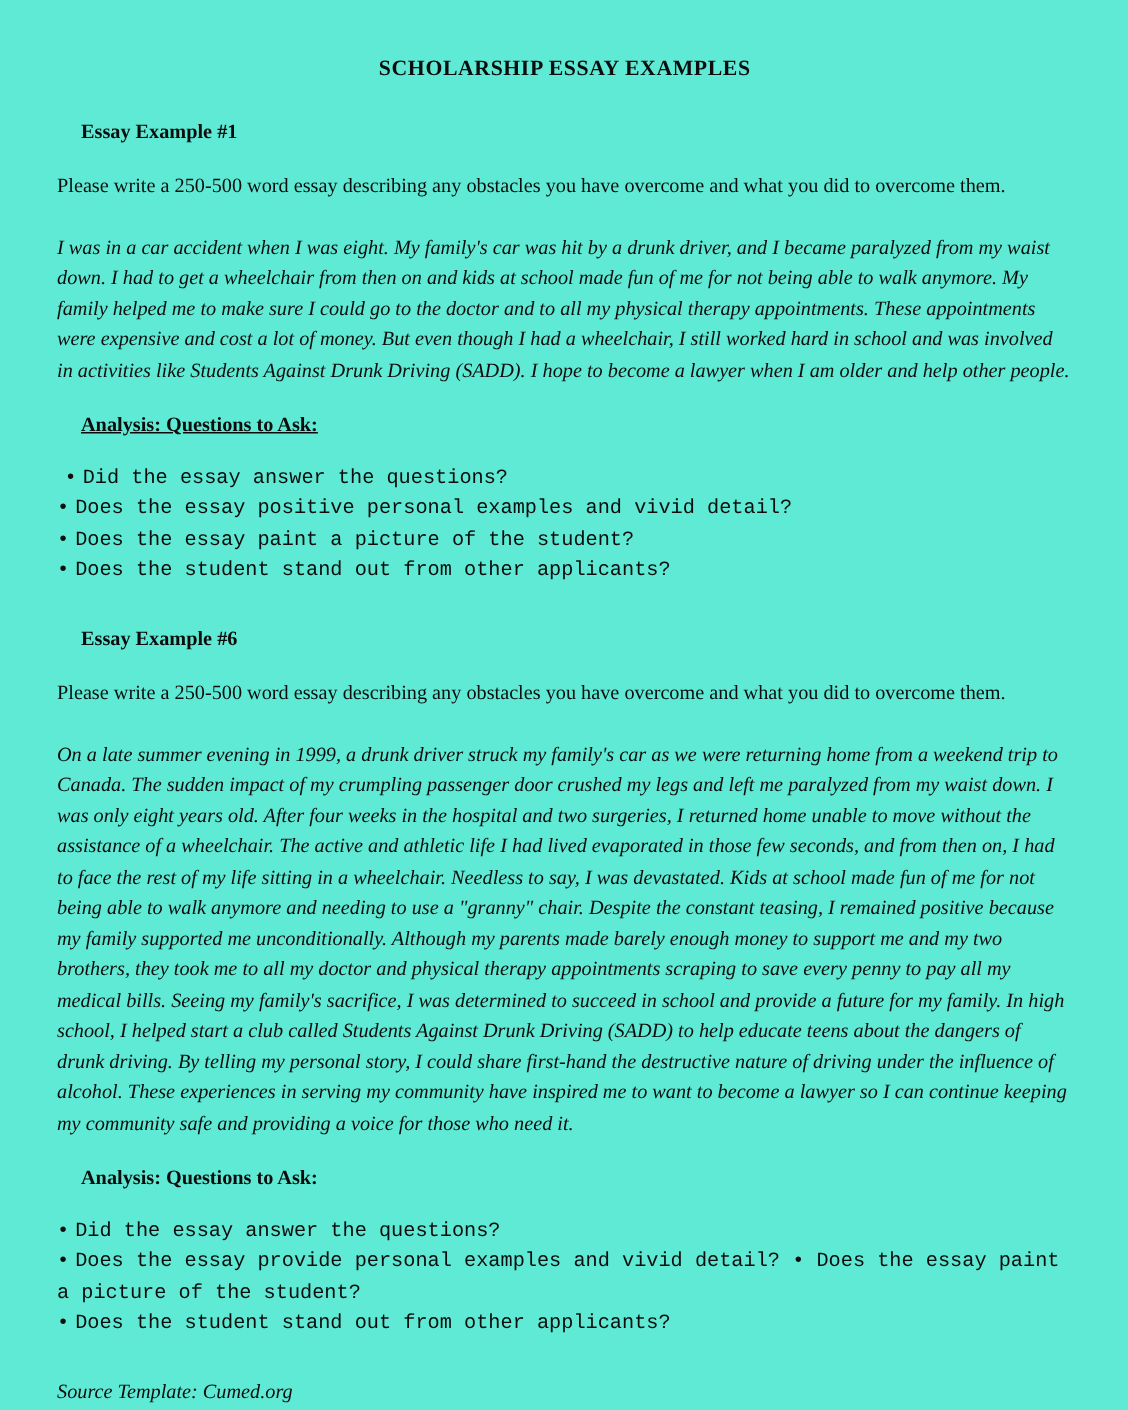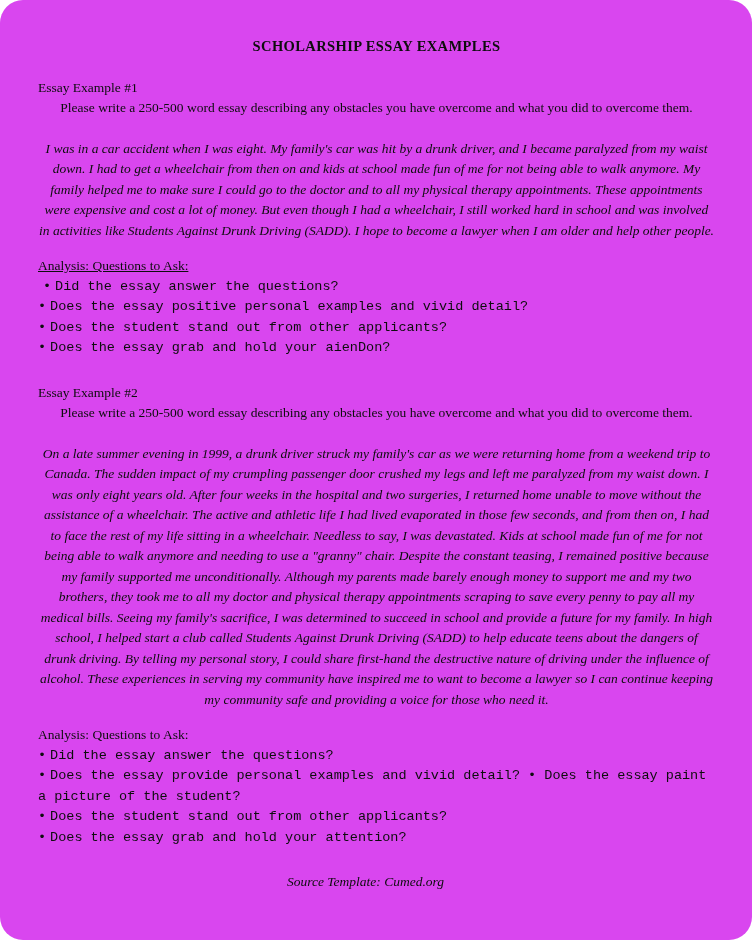--- a/index.html
+++ b/index.html
@@ -4,58 +4,56 @@
 <style>
   html, body {
     margin: 0;
     padding: 0;
     background: #ffffff;
   }
   .page {
     position: relative;
     width: 752px;
     height: 940px;
-    background: #d946ef;
+    background: #5eead4;
     box-sizing: border-box;
     padding: 36px 37px 0 38px;
     font-family: "Liberation Serif", serif;
     font-size: 13.5px;
     line-height: 20.5px;
     color: #0d0d0d;
     overflow: hidden;
-    border-radius: 23px;
   }
   .doc-title {
     text-align: center;
     font-weight: bold;
     font-size: 14.5px;
     letter-spacing: 0.4px;
     margin: 0 0 21px 0;
   }
   .section-heading {
-    font-weight: normal;
-    margin: 0;
+    font-weight: bold;
+    margin: 16px;
   }
   .section-heading.underlined { text-decoration: underline; }
   .prompt, .essay-body {
     margin: 0 0 20px 0;
-    text-align: center;
   }
   .essay-body { margin-bottom: 15px; font-style: italic; }
   .question-list {
     margin: 0 0 24px 0;
     font-family: Liberation Mono, monospace;
   }
   .question-item { white-space: normal; }
   .question-item .bullet { margin-right: 4px; }
   .question-item.indent-sm { padding-left: 5px; }
   .footer-note {
     margin-top: 17px;
     padding-right: 22px;
-    text-align: center;
+    text-align: left;
     font-style: italic;
   }
 </style>
 </head>
 <body>
 
 <div class="page">
 
   <h1 class="doc-title">SCHOLARSHIP ESSAY EXAMPLES</h1>
 
@@ -63,36 +61,35 @@
     <div class="section-heading">Essay Example #1</div>
     <div class="prompt">Please write a 250-500 word essay describing any obstacles you have overcome and what you did to overcome them.</div>
     <div class="essay-body">I was in a car accident when I was eight. My family's car was hit by a drunk driver, and I became paralyzed from my waist down. I had to get a wheelchair from then on and kids at school made fun of me for not being able to walk anymore. My family helped me to make sure I could go to the doctor and to all my physical therapy appointments. These appointments were expensive and cost a lot of money. But even though I had a wheelchair, I still worked hard in school and was involved in activities like Students Against Drunk Driving (SADD). I hope to become a lawyer when I am older and help other people.</div>
   </div>
 
   <div>
     <div class="section-heading underlined">Analysis: Questions to Ask:</div>
     <div class="question-list">
       <div class="question-item indent-sm"><span class="bullet">•</span><span>Did the essay answer the questions?</span></div>
       <div class="question-item"><span class="bullet">•</span><span>Does the essay positive personal examples and vivid detail?</span></div>
+      <div class="question-item"><span class="bullet">•</span><span>Does the essay paint a picture of the student?</span></div>
       <div class="question-item"><span class="bullet">•</span><span>Does the student stand out from other applicants?</span></div>
-      <div class="question-item"><span class="bullet">•</span><span>Does the essay grab and hold your aienDon?</span></div>
     </div>
   </div>
 
   <div>
-    <div class="section-heading">Essay Example #2</div>
+    <div class="section-heading">Essay Example #6</div>
     <div class="prompt">Please write a 250-500 word essay describing any obstacles you have overcome and what you did to overcome them.</div>
     <div class="essay-body">On a late summer evening in 1999, a drunk driver struck my family's car as we were returning home from a weekend trip to Canada. The sudden impact of my crumpling passenger door crushed my legs and left me paralyzed from my waist down. I was only eight years old. After four weeks in the hospital and two surgeries, I returned home unable to move without the assistance of a wheelchair. The active and athletic life I had lived evaporated in those few seconds, and from then on, I had to face the rest of my life sitting in a wheelchair. Needless to say, I was devastated. Kids at school made fun of me for not being able to walk anymore and needing to use a "granny" chair. Despite the constant teasing, I remained positive because my family supported me unconditionally. Although my parents made barely enough money to support me and my two brothers, they took me to all my doctor and physical therapy appointments scraping to save every penny to pay all my medical bills. Seeing my family's sacrifice, I was determined to succeed in school and provide a future for my family. In high school, I helped start a club called Students Against Drunk Driving (SADD) to help educate teens about the dangers of drunk driving. By telling my personal story, I could share first-hand the destructive nature of driving under the influence of alcohol. These experiences in serving my community have inspired me to want to become a lawyer so I can continue keeping my community safe and providing a voice for those who need it.</div>
   </div>
 
   <div>
     <div class="section-heading">Analysis: Questions to Ask:</div>
     <div class="question-list">
       <div class="question-item"><span class="bullet">•</span><span>Did the essay answer the questions?</span></div>
       <div class="question-item"><span class="bullet">•</span><span>Does the essay provide personal examples and vivid detail? • Does the essay paint a picture of the student?</span></div>
       <div class="question-item"><span class="bullet">•</span><span>Does the student stand out from other applicants?</span></div>
-      <div class="question-item"><span class="bullet">•</span><span>Does the essay grab and hold your attention?</span></div>
     </div>
   </div>
 
   <div class="footer-note">Source Template: Cumed.org</div>
 
 </div>
 
 </body></html>

